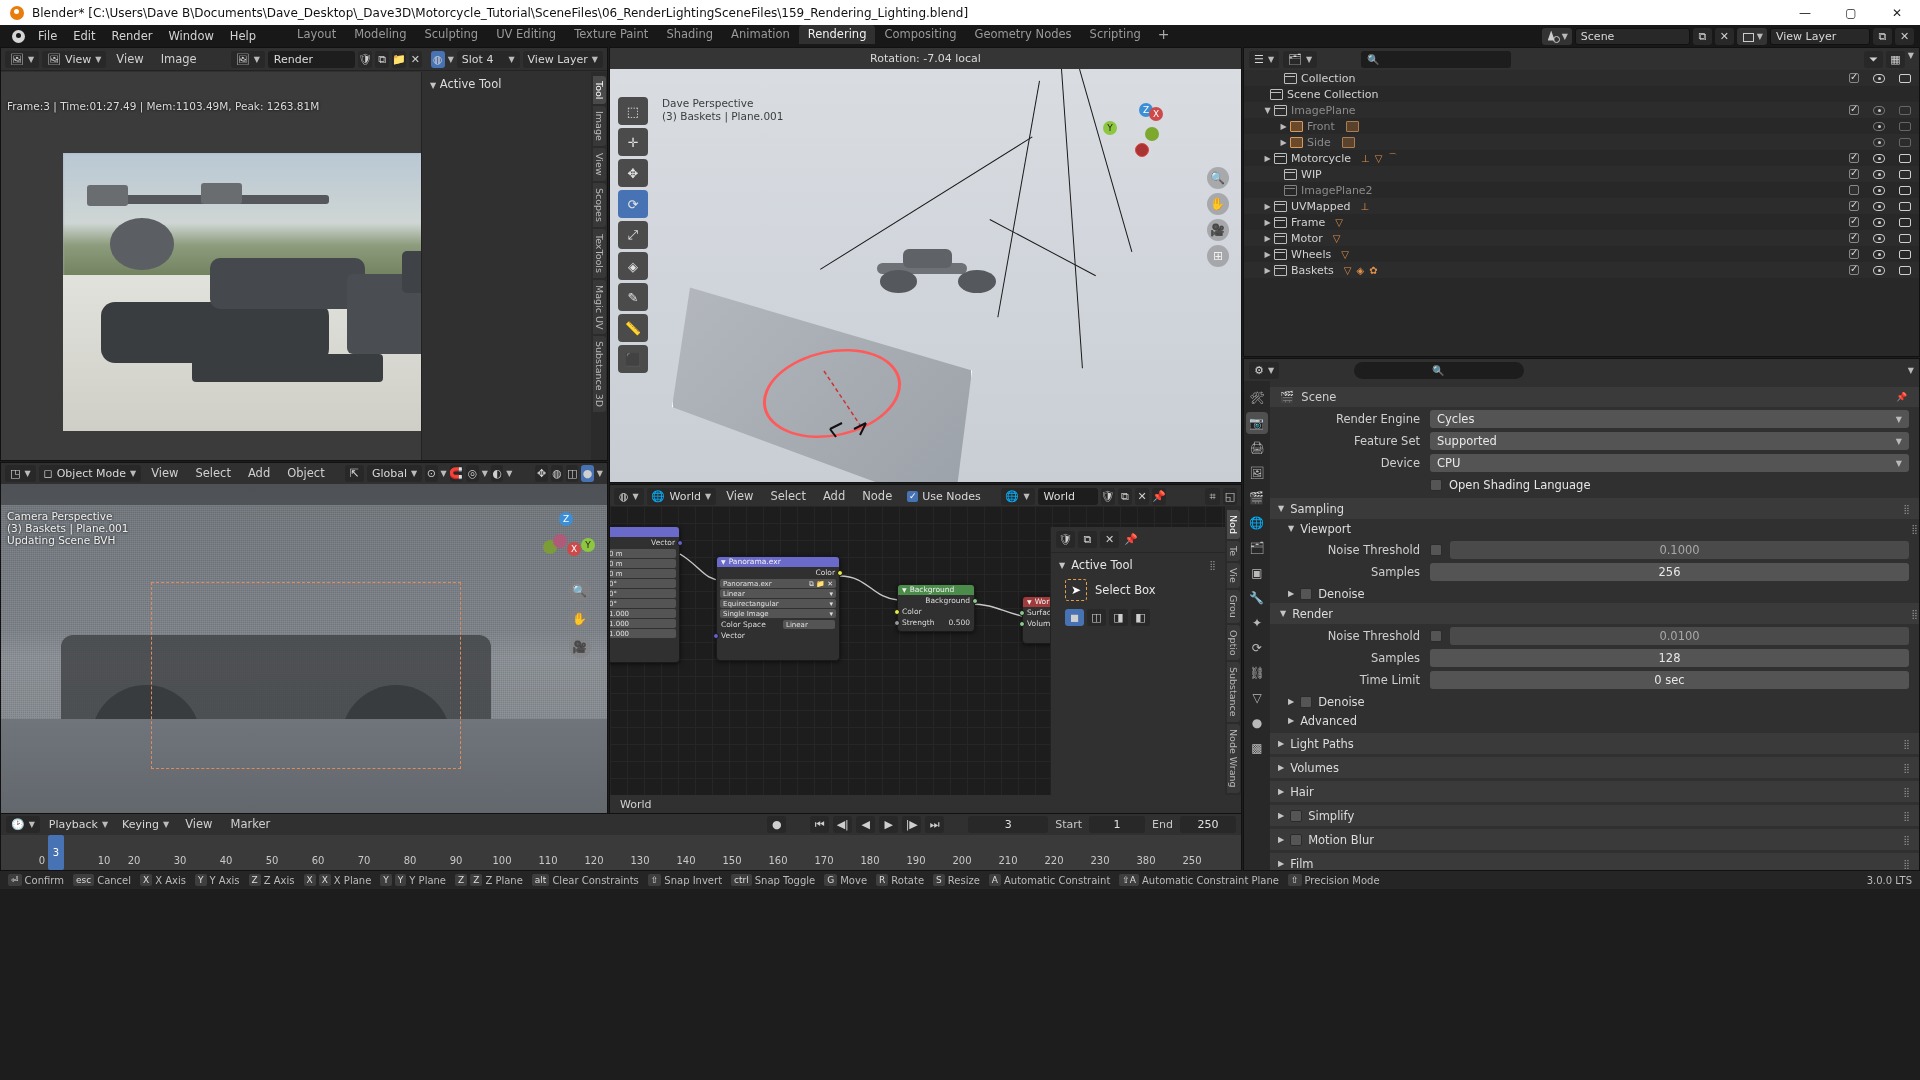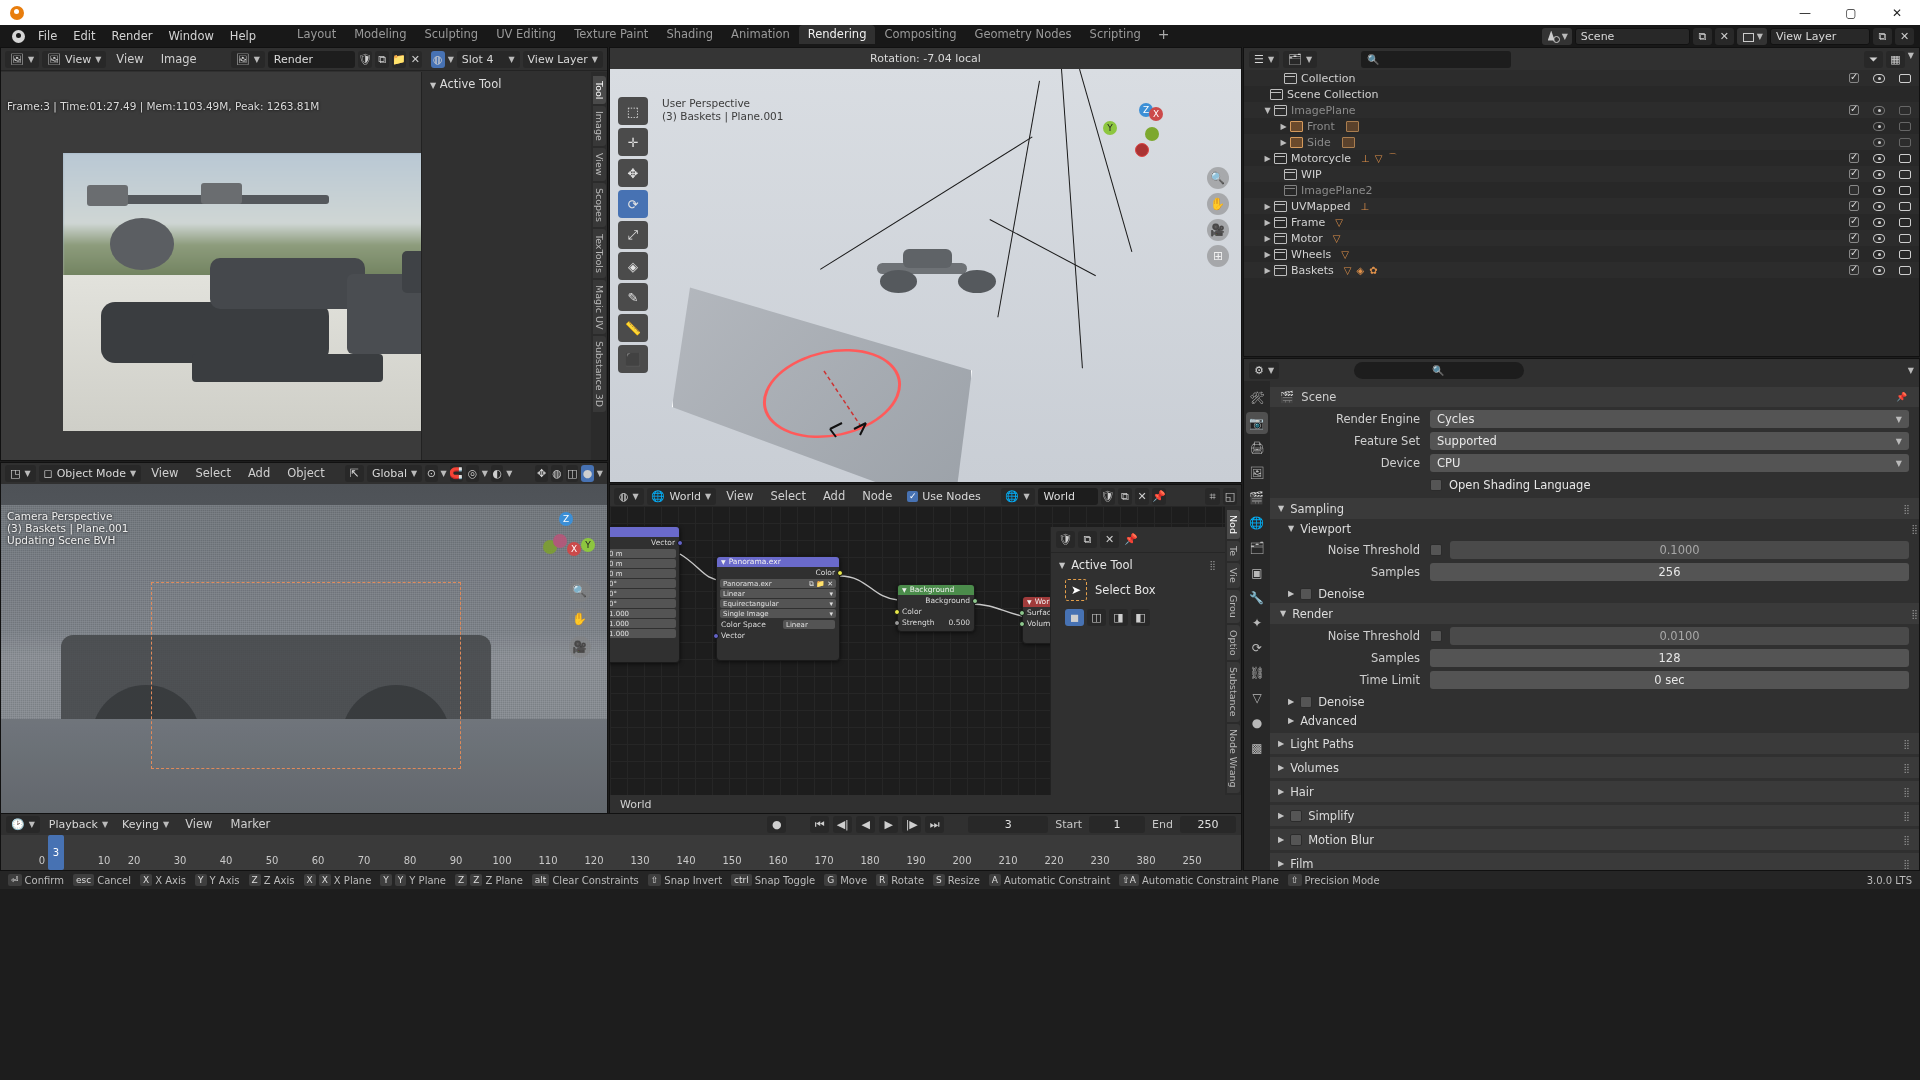--- a/index.html
+++ b/index.html
@@ -237,20 +237,21 @@
      display:inline-flex; align-items:center; height:12px; }
   .sgrp { display:flex; align-items:center; gap:3px; }
   #statusRight { margin-left:auto; display:flex; gap:12px; color:#bbb; }
   #bottomline { position:absolute; left:0; top:889px; width:1920px; height:191px; background:#1d1d1d; }
 </style>
 </head>
 <body>
 
 <div id="titlebar">
   <span class="tb-ico"></span>
+  <span class="tb-text">Blender* [C:\Users\Dave B\Documents\Dave_Desktop\_Dave3D\Motorcycle_Tutorial\SceneFiles\06_RenderLightingSceneFiles\159_Rendering_Lighting.blend]</span>
   <div class="wbtns">
     <div class="wbtn">—</div>
     <div class="wbtn">▢</div>
     <div class="wbtn">✕</div>
   </div>
 </div>
 
 <div id="topbar">
   <span class="bl-logo"></span>
   <span class="menu-item">File</span>
@@ -365,21 +366,21 @@
     <span class="vtab">Substance 3D</span>
   </div>
 </div>
 
 <div class="area" id="vp3d">
   <div id="vpHeader">
     <span>Rotation: -7.04 local</span>
   </div>
   <div id="vpCanvas">
     <div id="vpText">
-      <div>User Perspective</div>
+      <div>Dave Perspective</div>
       <div>(3) Baskets | Plane.001</div>
     </div>
 
     <div id="vpPlane"></div>
     <div class="vpline" style="left:470px;top:0;width:190px;transform:rotate(74deg)"></div>
     <div class="vpline" style="left:452px;top:0;width:300px;transform:rotate(86deg)"></div>
     <div class="vpline" style="left:430px;top:12px;width:240px;transform:rotate(100deg)"></div>
     <div class="vpline" style="left:210px;top:200px;width:250px;transform:rotate(-32deg)"></div>
     <div class="vpline" style="left:380px;top:150px;width:120px;transform:rotate(28deg)"></div>
 

